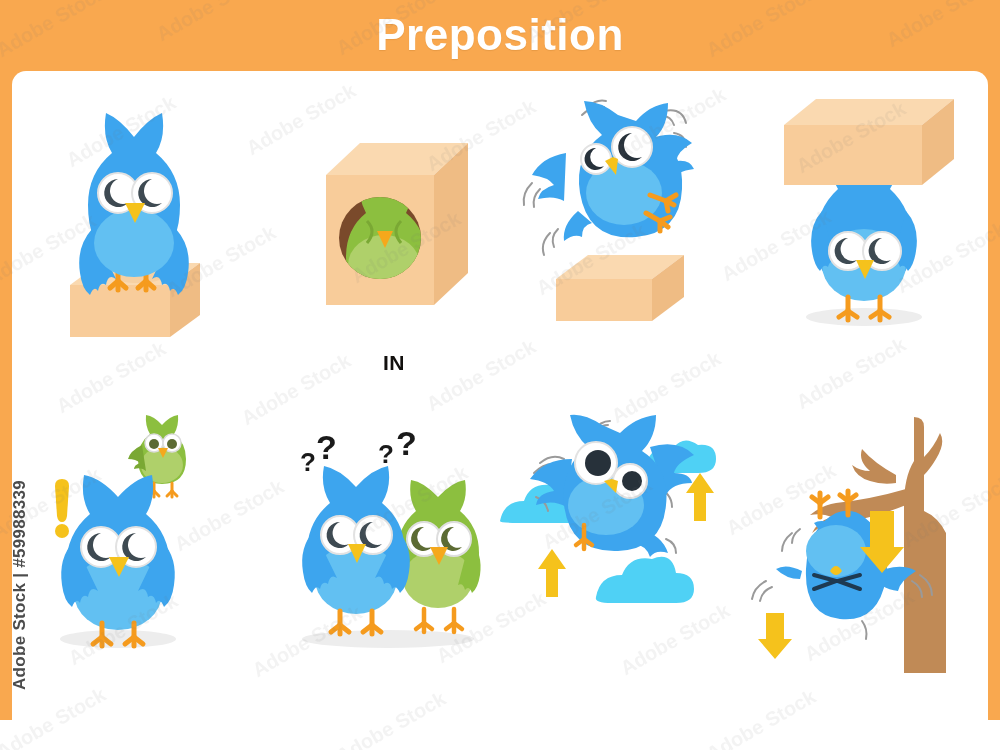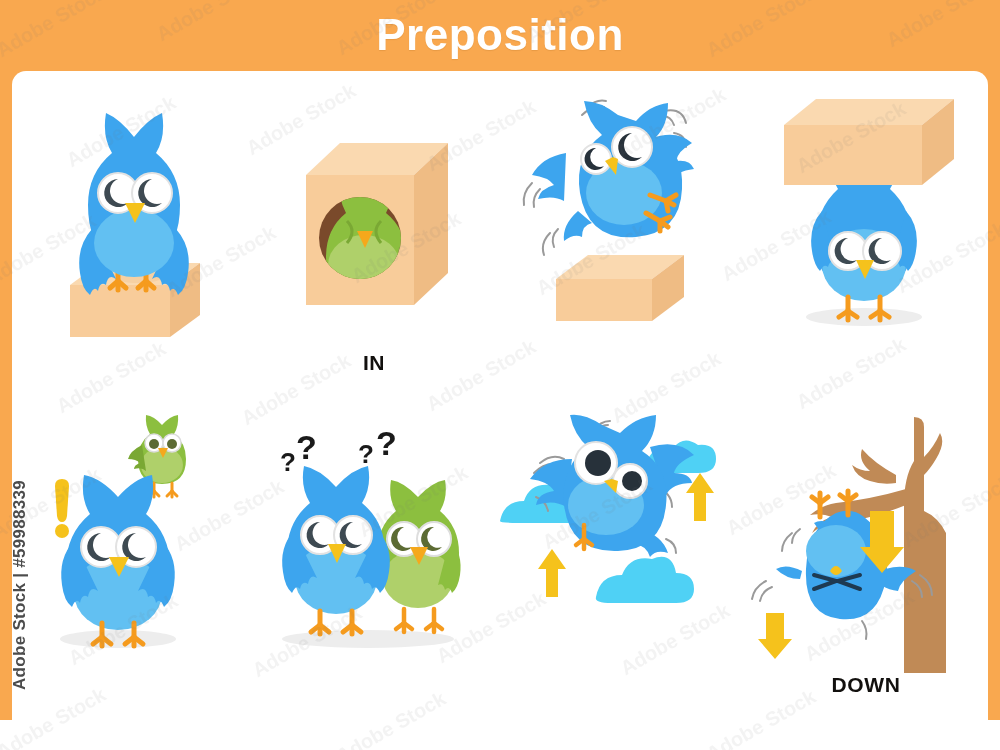--- a/index.html
+++ b/index.html
@@ -35,21 +35,21 @@
     border-radius: 14px;
   }
   
   .row { position: absolute; left: 0; width: 976px; height: 320px; }
   .row-1 { top: 8px; }
   .row-2 { top: 330px; }
   .cell {
     position: absolute;
     top: 0; width: 244px; height: 320px;
   }
-  .c0 { left: 0; }   .c1 { left: 240px; }
+  .c0 { left: 0; }   .c1 { left: 260px; }
   .c2 { left: 488px; } .c3 { left: 732px; }
   .art {
     position: absolute;
     left: 0; top: 0; width: 244px; height: 272px;
   }
   .art svg { position: absolute; left: 0; top: 0; }
   .label {
     position: absolute;
     left: 0; top: 272px; width: 244px;
     text-align: center;
@@ -453,21 +453,20 @@
                 <path d="M118 220 q6 8 4 18"></path>
               </g>
             </g>
 
             <g fill="#F5C21C">
               <path d="M126 110 L150 110 L150 146 L160 146 L138 172 L116 146 L126 146 z"></path>
               <path d="M22 212 L40 212 L40 238 L48 238 L31 258 L14 238 L22 238 z"></path>
             </g>
           </svg>
         </div>
-        <div class="label">DOWN</div>
       </div>
     </div>
   </div>
 
   <div id="watermark">
     <div class="wm" style="left:-10px;  top:10px;">Adobe Stock</div>
     <div class="wm" style="left:150px;  top:-6px;">Adobe Stock</div>
     <div class="wm" style="left:330px;  top:8px;">Adobe Stock</div>
     <div class="wm" style="left:520px;  top:-4px;">Adobe Stock</div>
     <div class="wm" style="left:700px;  top:10px;">Adobe Stock</div>

